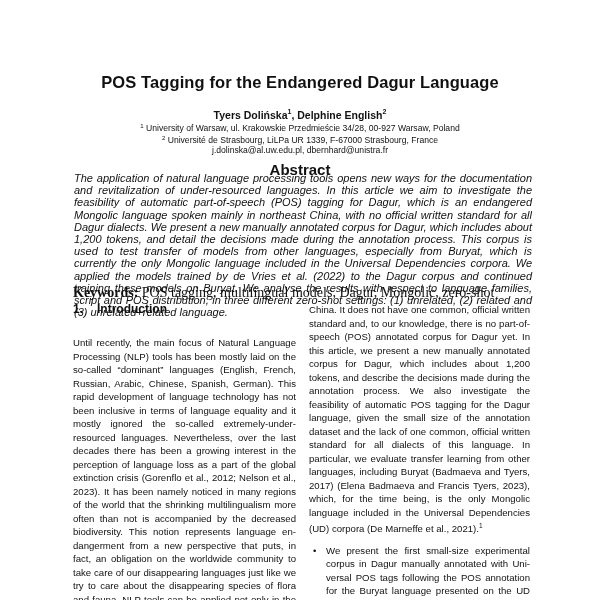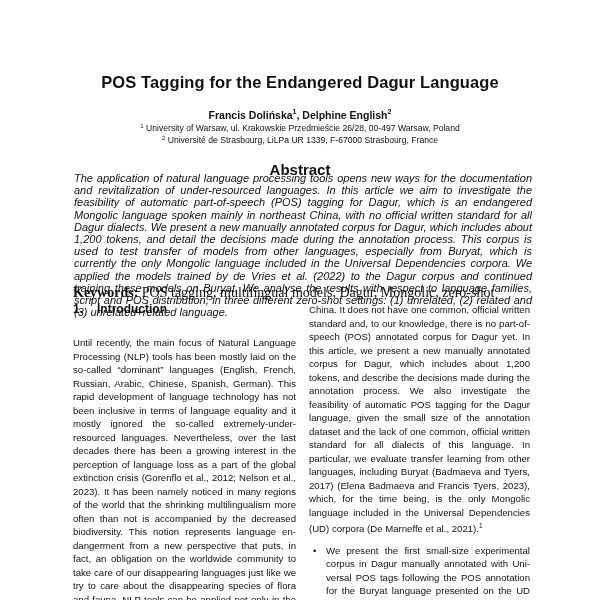--- a/index.html
+++ b/index.html
@@ -36,29 +36,30 @@
     sup.fn { font-size: 6.5px; }
   </style>
 </head>
 <body>
 
 <div class="page">
 
   <div class="title">POS Tagging for the Endangered Dagur Language</div>
 
   <div class="authors">
-    <span>Francis Dolińska</span><sup>1</sup><span>, </span><span>Delphine English</span><sup>2</sup>
+    <span>Tyers Dolińska</span><sup>1</sup><span>, </span><span>Delphine English</span><sup>2</sup>
   </div>
 
   <div class="affil affil1">
-    <sup>1</sup><span> University of Warsaw, ul. Krakowskie Przedmieście 26/28, 00-497 Warsaw, Poland</span>
+    <sup>1</sup><span> University of Warsaw, ul. Krakowskie Przedmieście 34/28, 00-927 Warsaw, Poland</span>
   </div>
   <div class="affil affil2">
     <sup>2</sup><span> Université de Strasbourg, LiLPa UR 1339, F-67000 Strasbourg, France</span>
   </div>
+  <div class="affil emails">j.dolinska@al.uw.edu.pl, dbernhard@unistra.fr</div>
 
   <div class="abs-head">Abstract</div>
   <div class="abstract">The application of natural language processing tools opens new ways for the documentation and revitalization of under-resourced languages. In this article we aim to investigate the feasibility of automatic part-of-speech (POS) tagging for Dagur, which is an endangered Mongolic language spoken mainly in northeast China, with no official written standard for all Dagur dialects. We present a new manually annotated corpus for Dagur, which includes about 1,200 tokens, and detail the decisions made during the annotation process. This corpus is used to test transfer of models from other languages, especially from Buryat, which is currently the only Mongolic language included in the Universal Dependencies corpora. We applied the models trained by de Vries et al. (2022) to the Dagur corpus and continued training these models on Buryat. We analyse the results with respect to language families, script and POS distribution, in three different zero-shot settings: (1) unrelated, (2) related and (3) unrelated+related language.</div>
 
   <div class="keywords">
     <b>Keywords:</b><span> POS tagging, multilingual models, Dagur, Mongolic, zero-shot</span>
   </div>
 
   <div class="sec-head">
     <span class="num">1.</span><span>Introduction</span>

